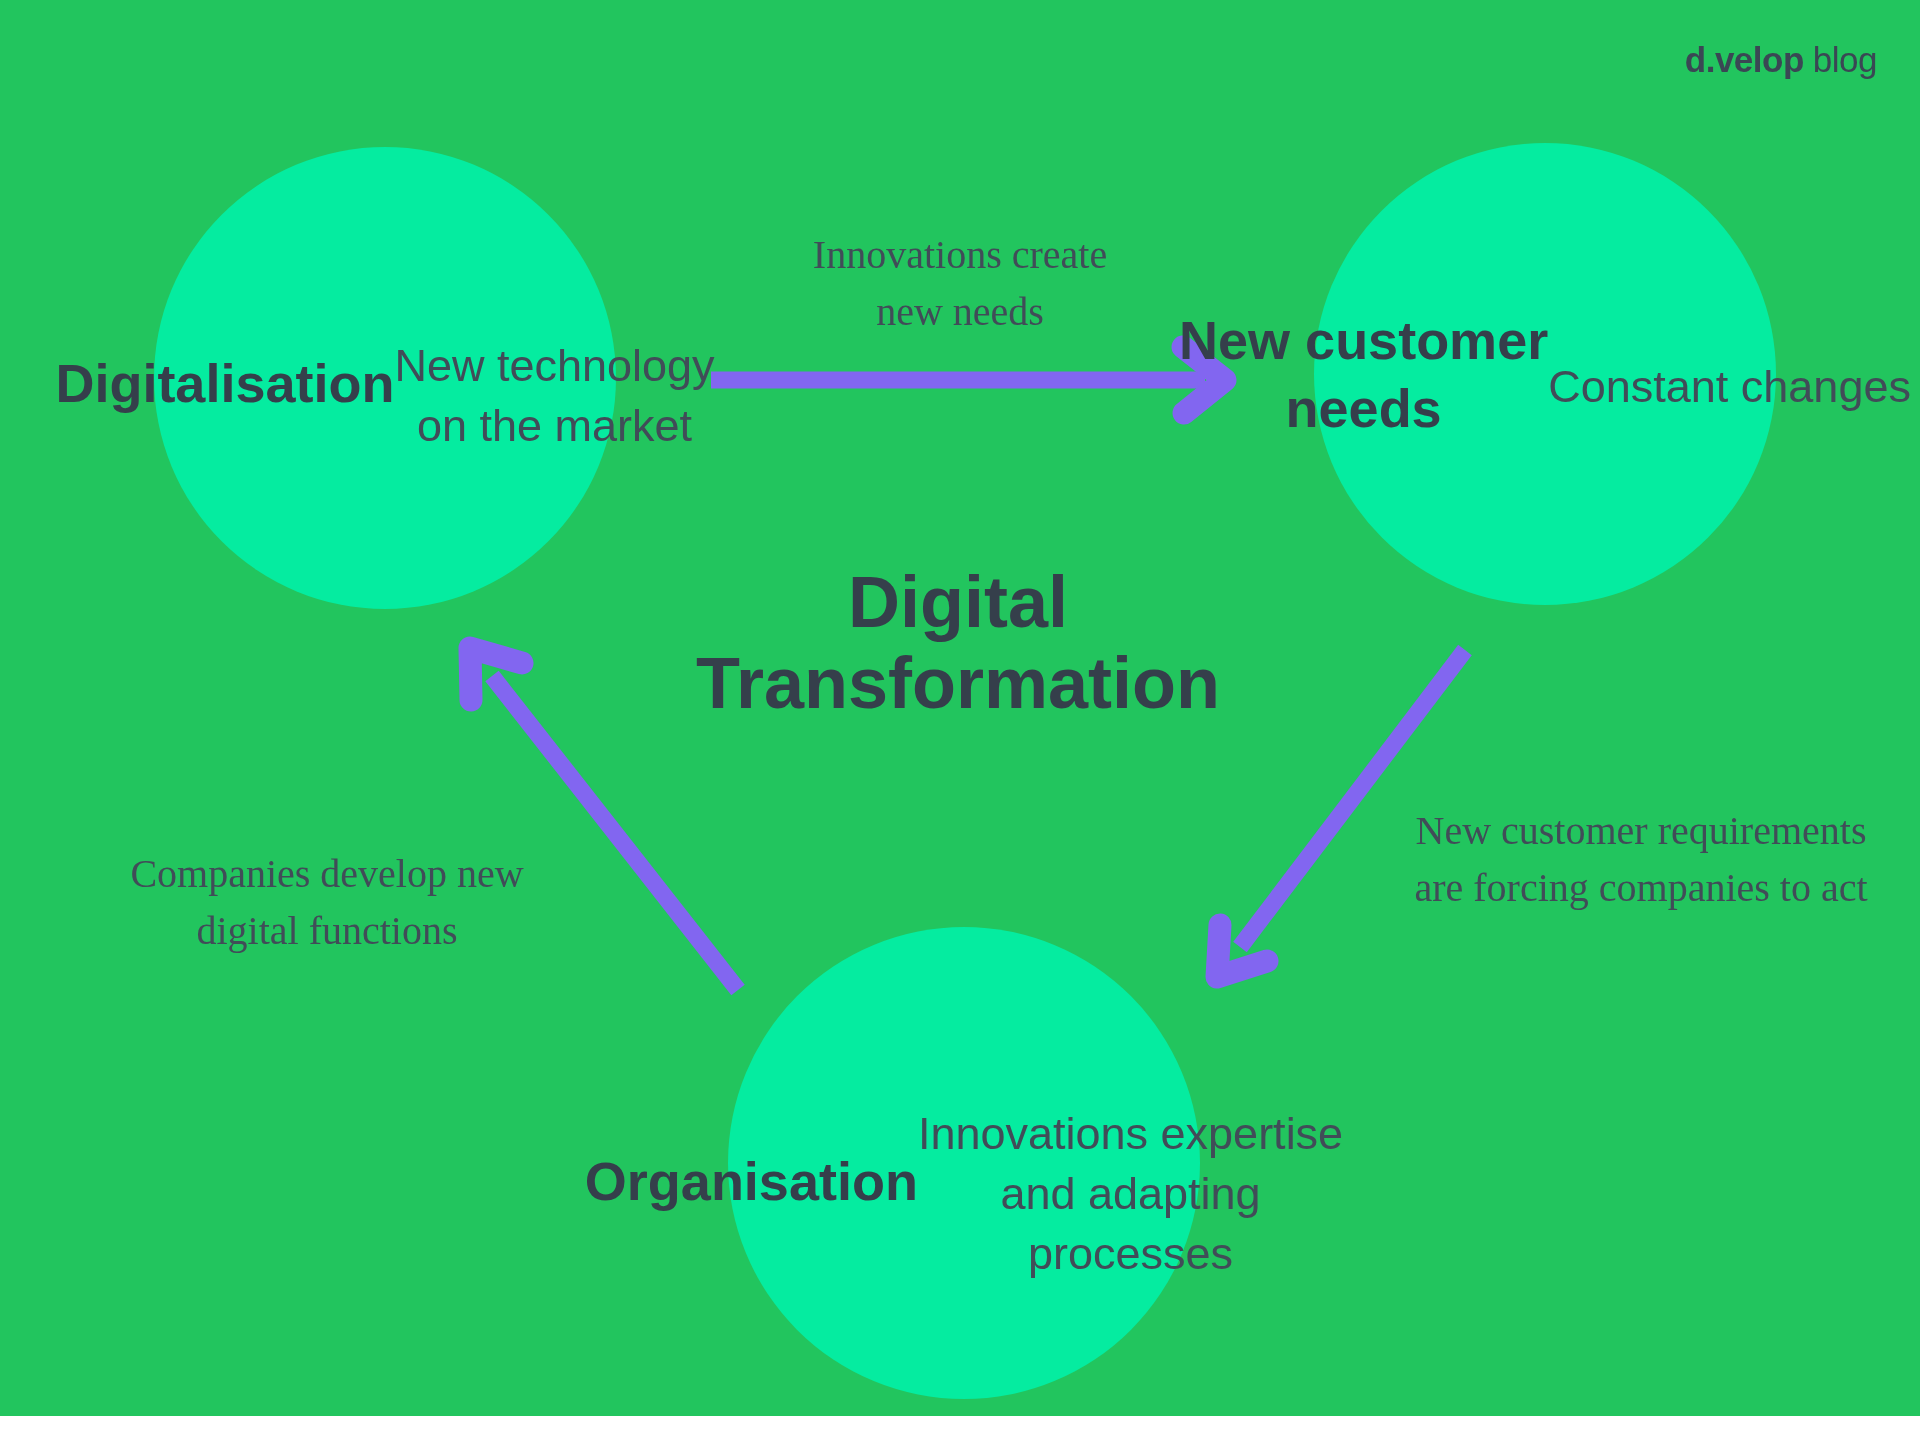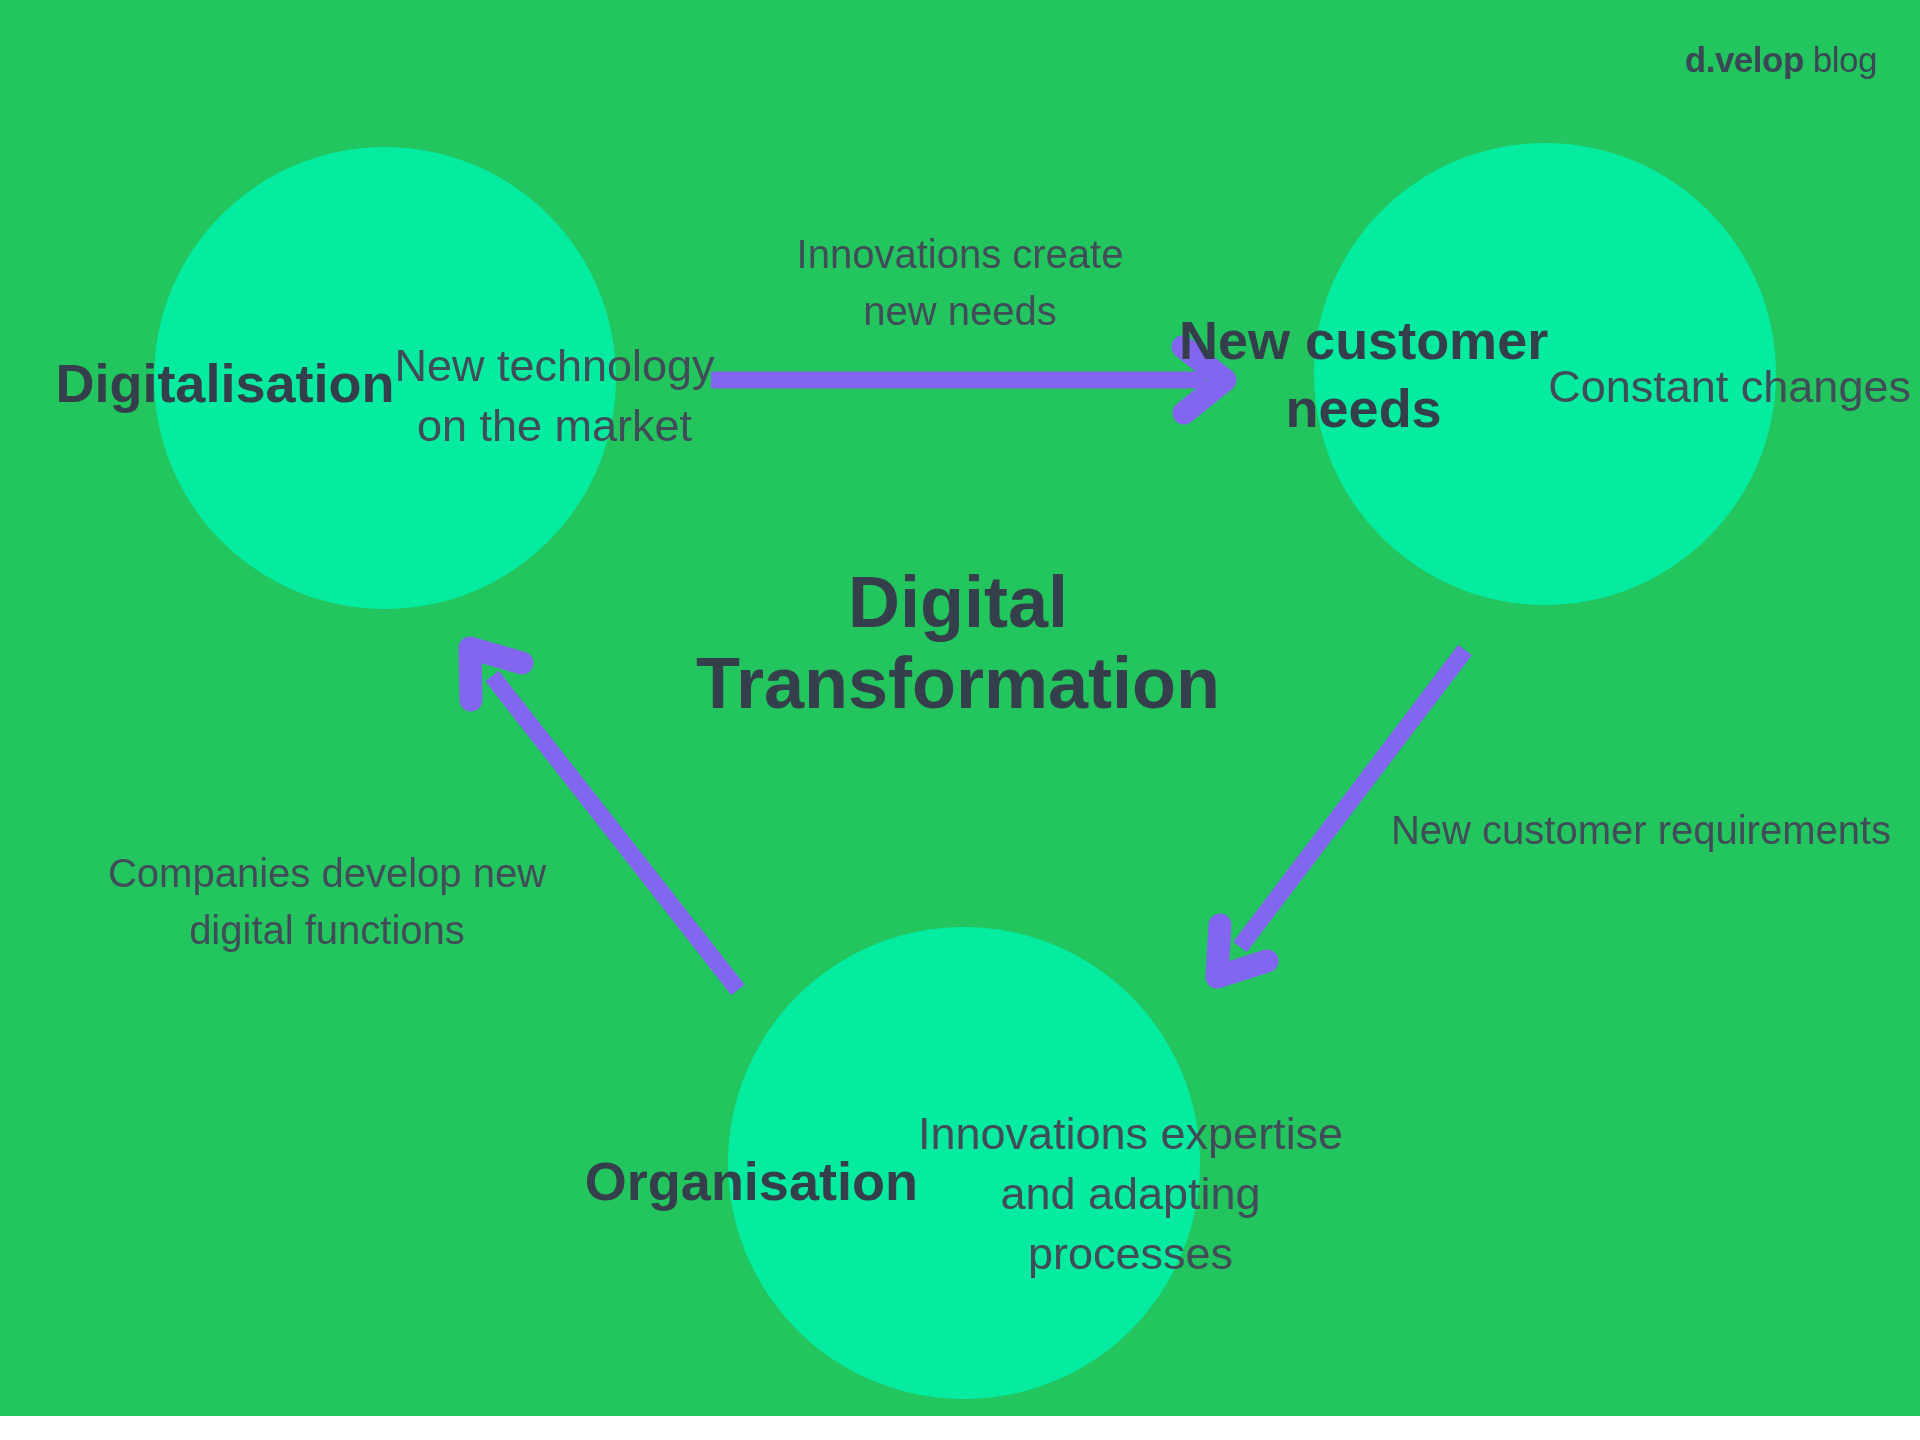--- a/index.html
+++ b/index.html
@@ -62,20 +62,21 @@
     text-align:center;
     font-weight:700;font-size:72px;line-height:81px;
     color:var(--heading);
   }
   .edge-label{
     position:absolute;
     width:560px;
     text-align:center;
     font-weight:400;font-size:40px;line-height:57px;
     color:var(--body);
+    font-family:Liberation Serif, serif;
   }
   .edge-label-top{left:680px;top:226px;}
   .edge-label-left{left:47px;top:845px;}
   .edge-label-right{left:1361px;top:802px;}
 </style>
 </head>
 <body>
 
 <div class="canvas">
 
@@ -134,20 +135,21 @@
     </div>
   </div>
 
   <div class="edge-label edge-label-top">
     <span class="line">Innovations create</span>
     <span class="line">new needs</span>
   </div>
 
   <div class="edge-label edge-label-right">
     <span class="line">New customer requirements</span>
+    <span class="line">are forcing companies to act</span>
   </div>
 
   <div class="edge-label edge-label-left">
     <span class="line">Companies develop new</span>
     <span class="line">digital functions</span>
   </div>
 
 </div>
 
 </body></html>

